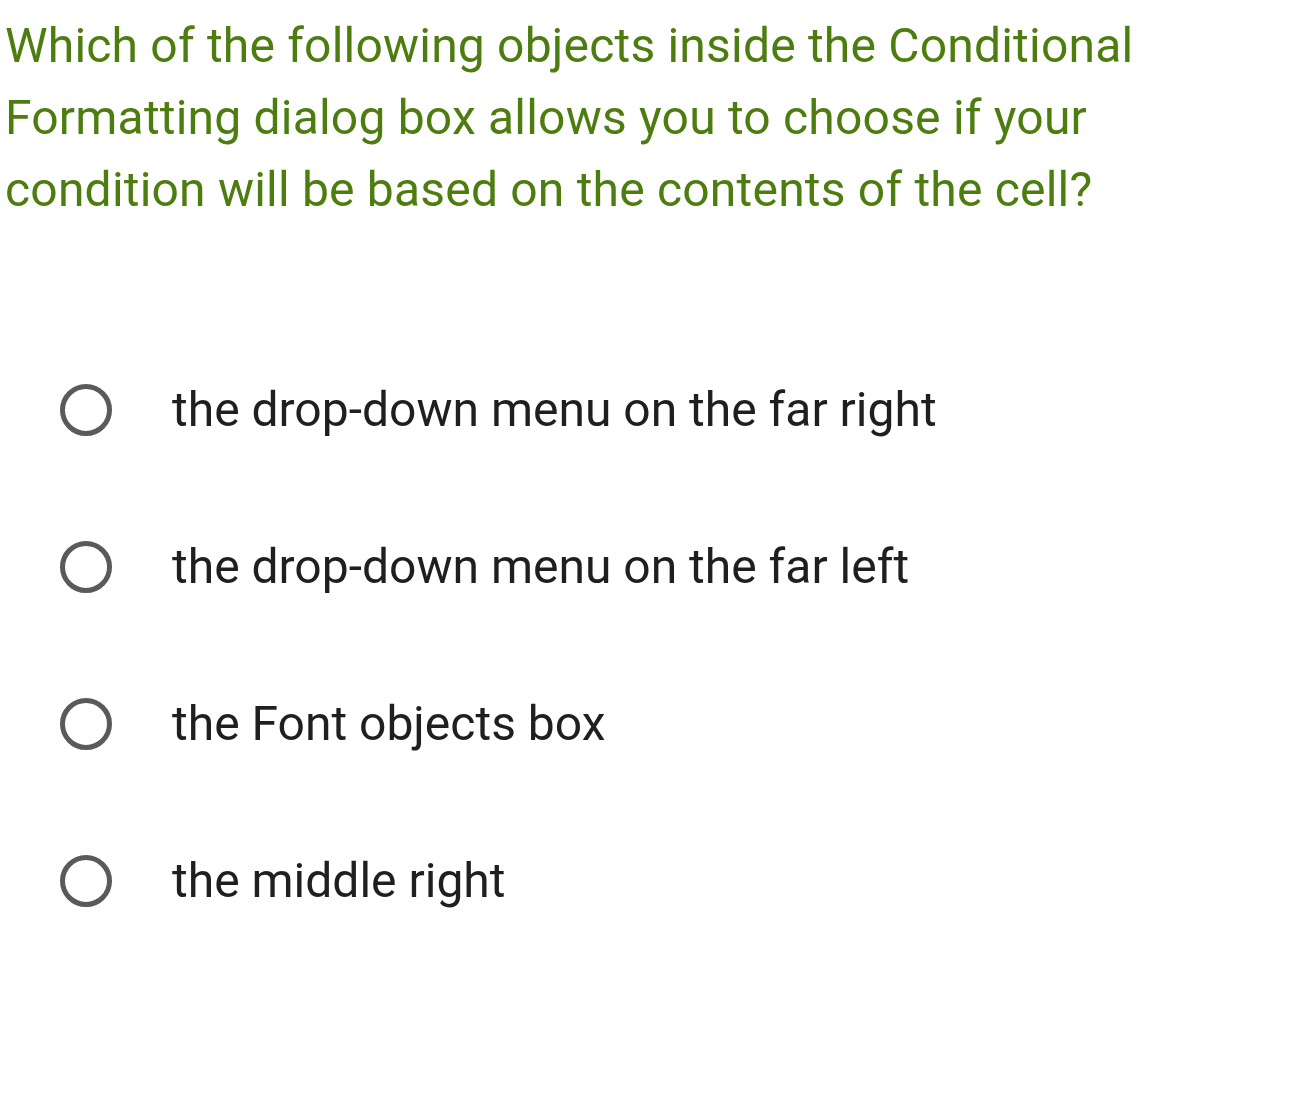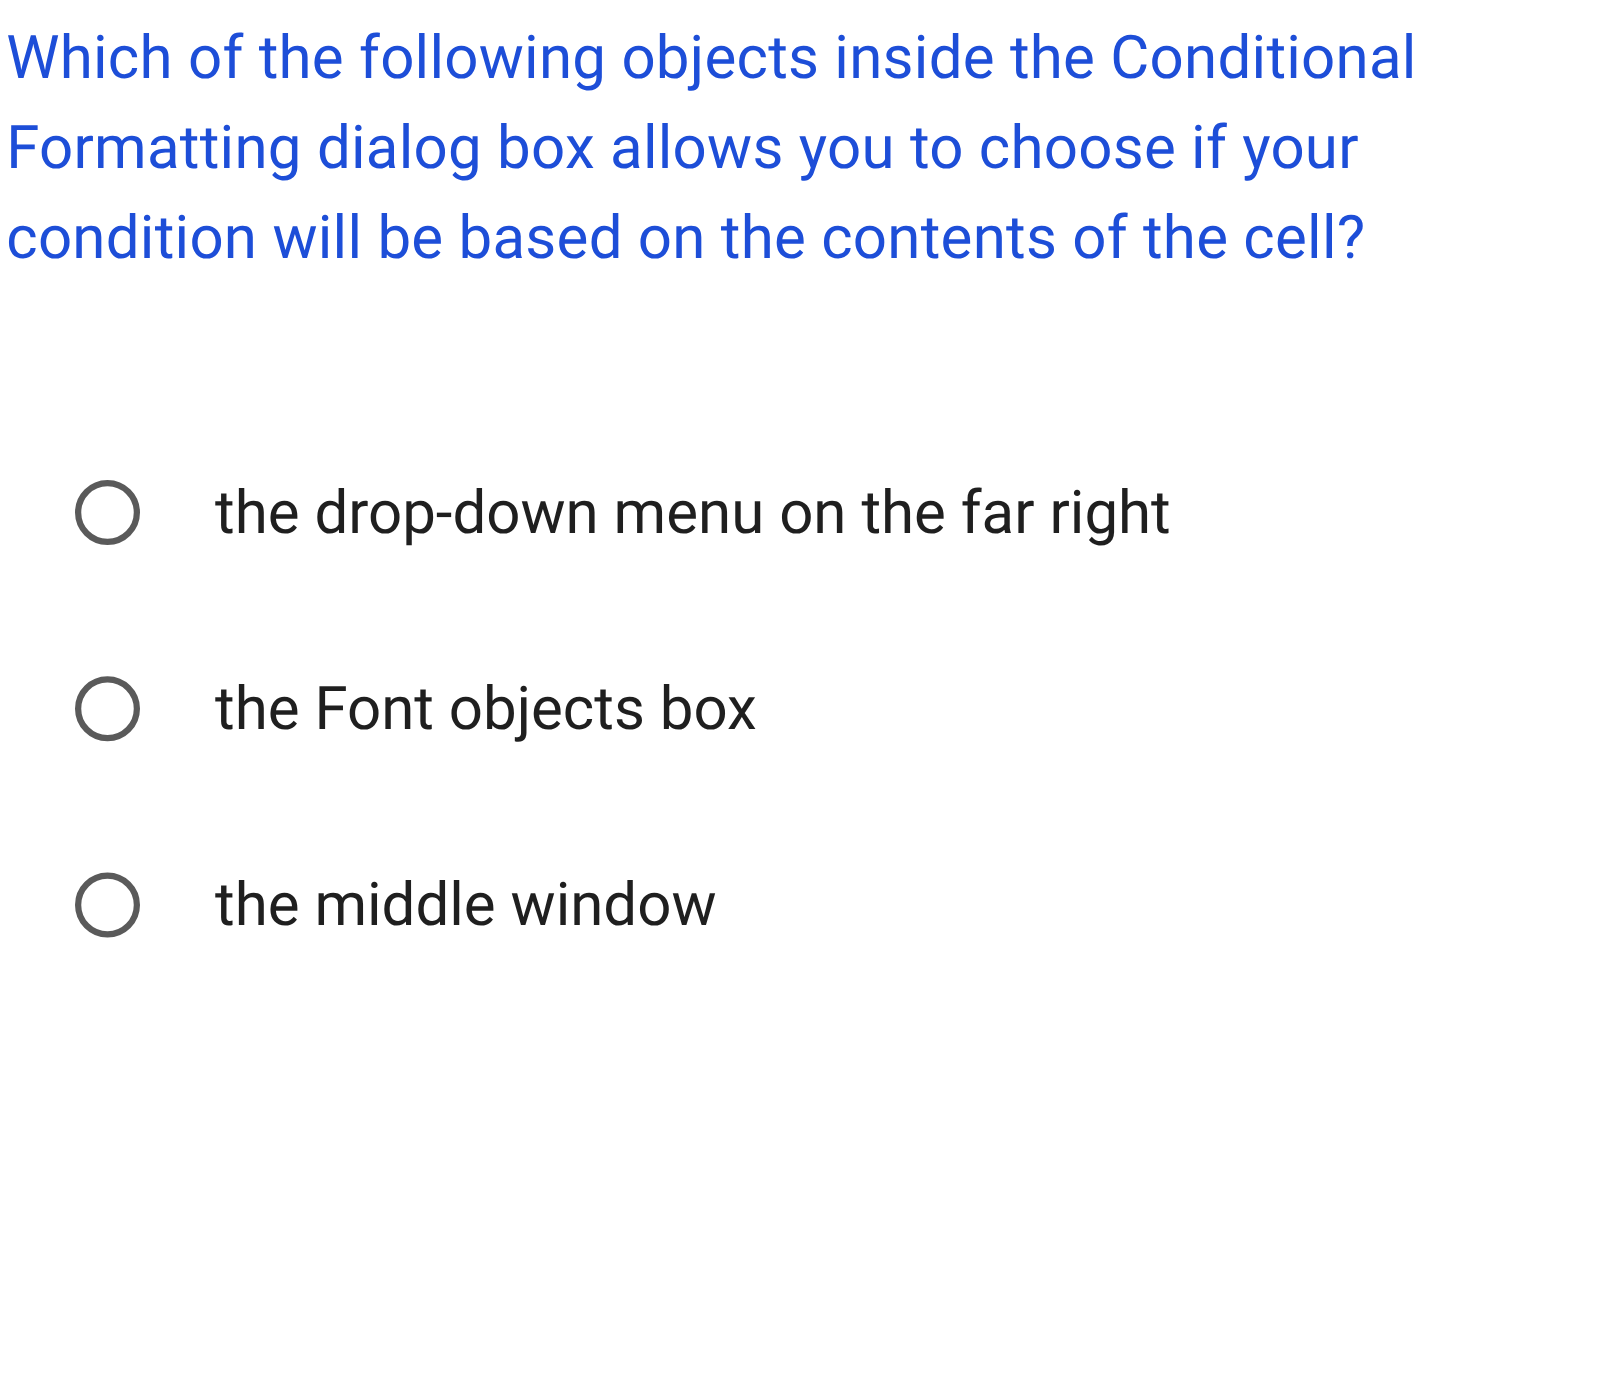--- a/index.html
+++ b/index.html
@@ -11,21 +11,21 @@
       font-family: -apple-system, BlinkMacSystemFont, "Segoe UI", Roboto, Helvetica, Arial, sans-serif;
       background: #ffffff;
       color: #202020;
       width: 1289px;
       height: 1118px;
       padding: 0;
     }
     .question-text {
       font-size: 48px;
       line-height: 1.5;
-      color: #1d4ed8;
+      color: #4d7c0f;
       margin: 10px 5px 0 5px;
       font-weight: 400;
       letter-spacing: 0.2px;
     }
     .options {
       margin-top: 155px;
       padding-left: 60px;
     }
     .option-row {
       display: flex;
@@ -52,24 +52,28 @@
 
 <div class="question-text">Which of the following objects inside the Conditional Formatting dialog box allows you to choose if your condition will be based on the contents of the cell?</div>
 
 <div class="options">
 
   <div class="option-row">
     <div class="radio-circle"></div>
     <div class="option-label">the drop-down menu on the far right</div>
   </div>
 
+  <div class="option-row">
+    <div class="radio-circle"></div>
+    <div class="option-label">the drop-down menu on the far left</div>
+  </div>
 
   <div class="option-row">
     <div class="radio-circle"></div>
     <div class="option-label">the Font objects box</div>
   </div>
 
   <div class="option-row">
     <div class="radio-circle"></div>
-    <div class="option-label">the middle window</div>
+    <div class="option-label">the middle right</div>
   </div>
 
 </div>
 
 </body></html>

